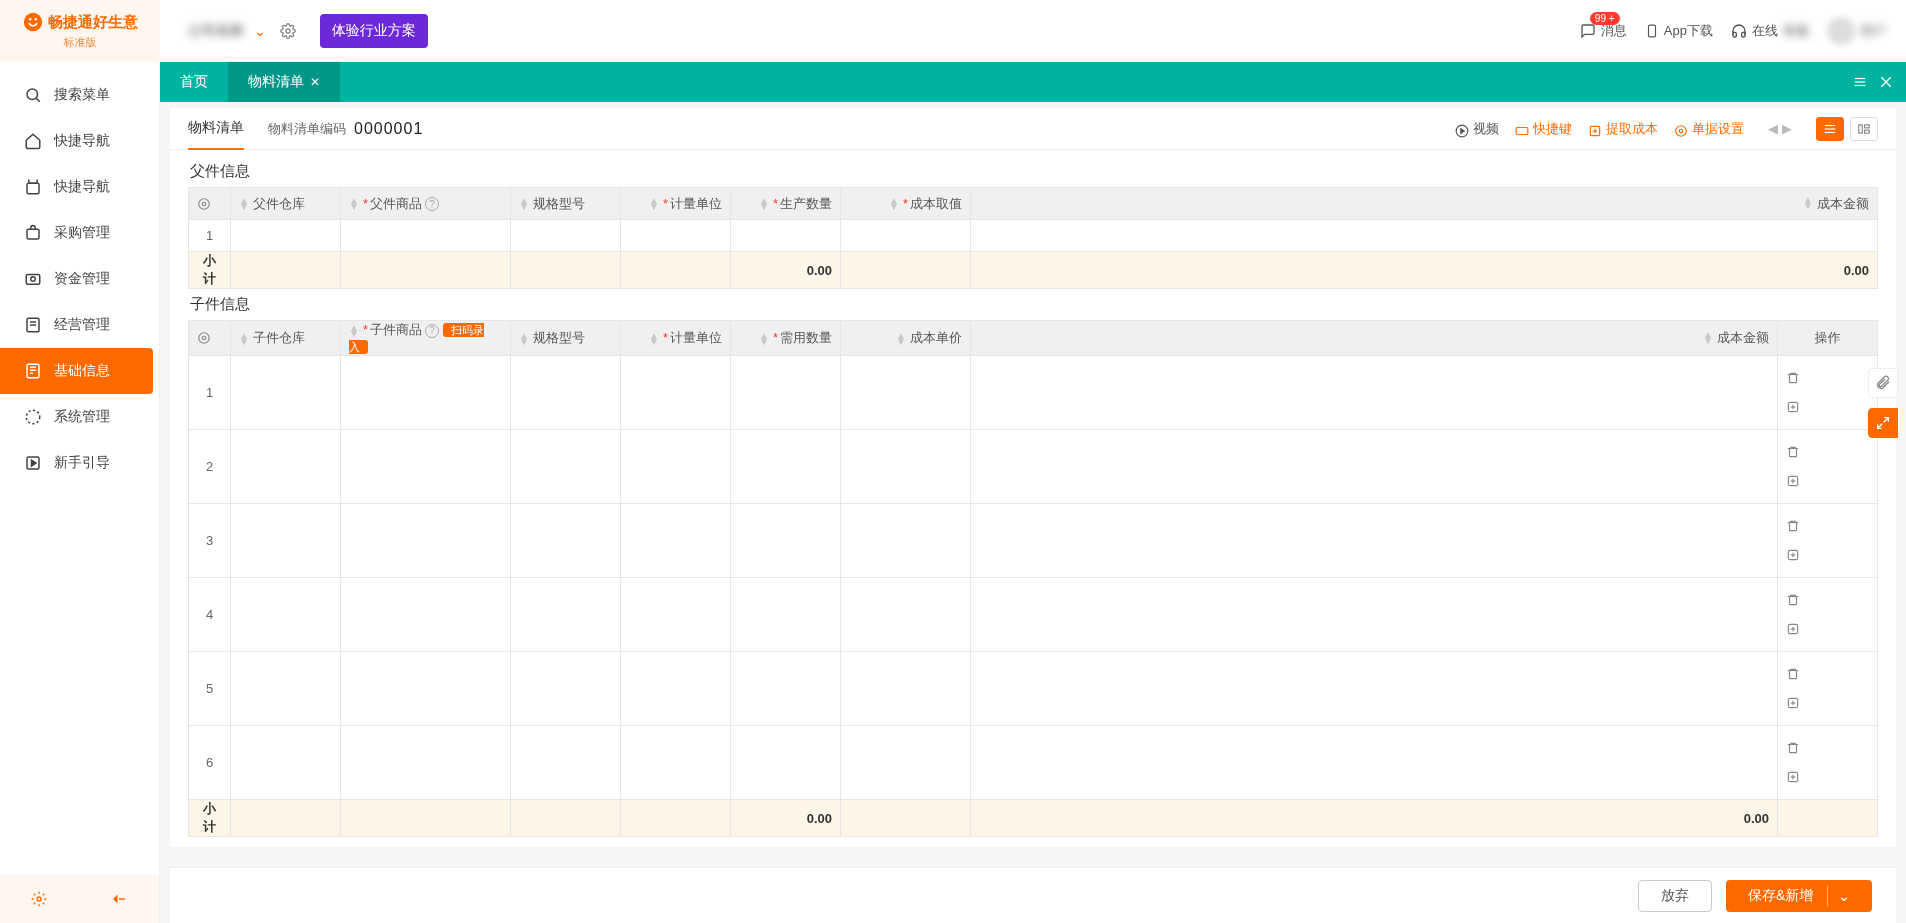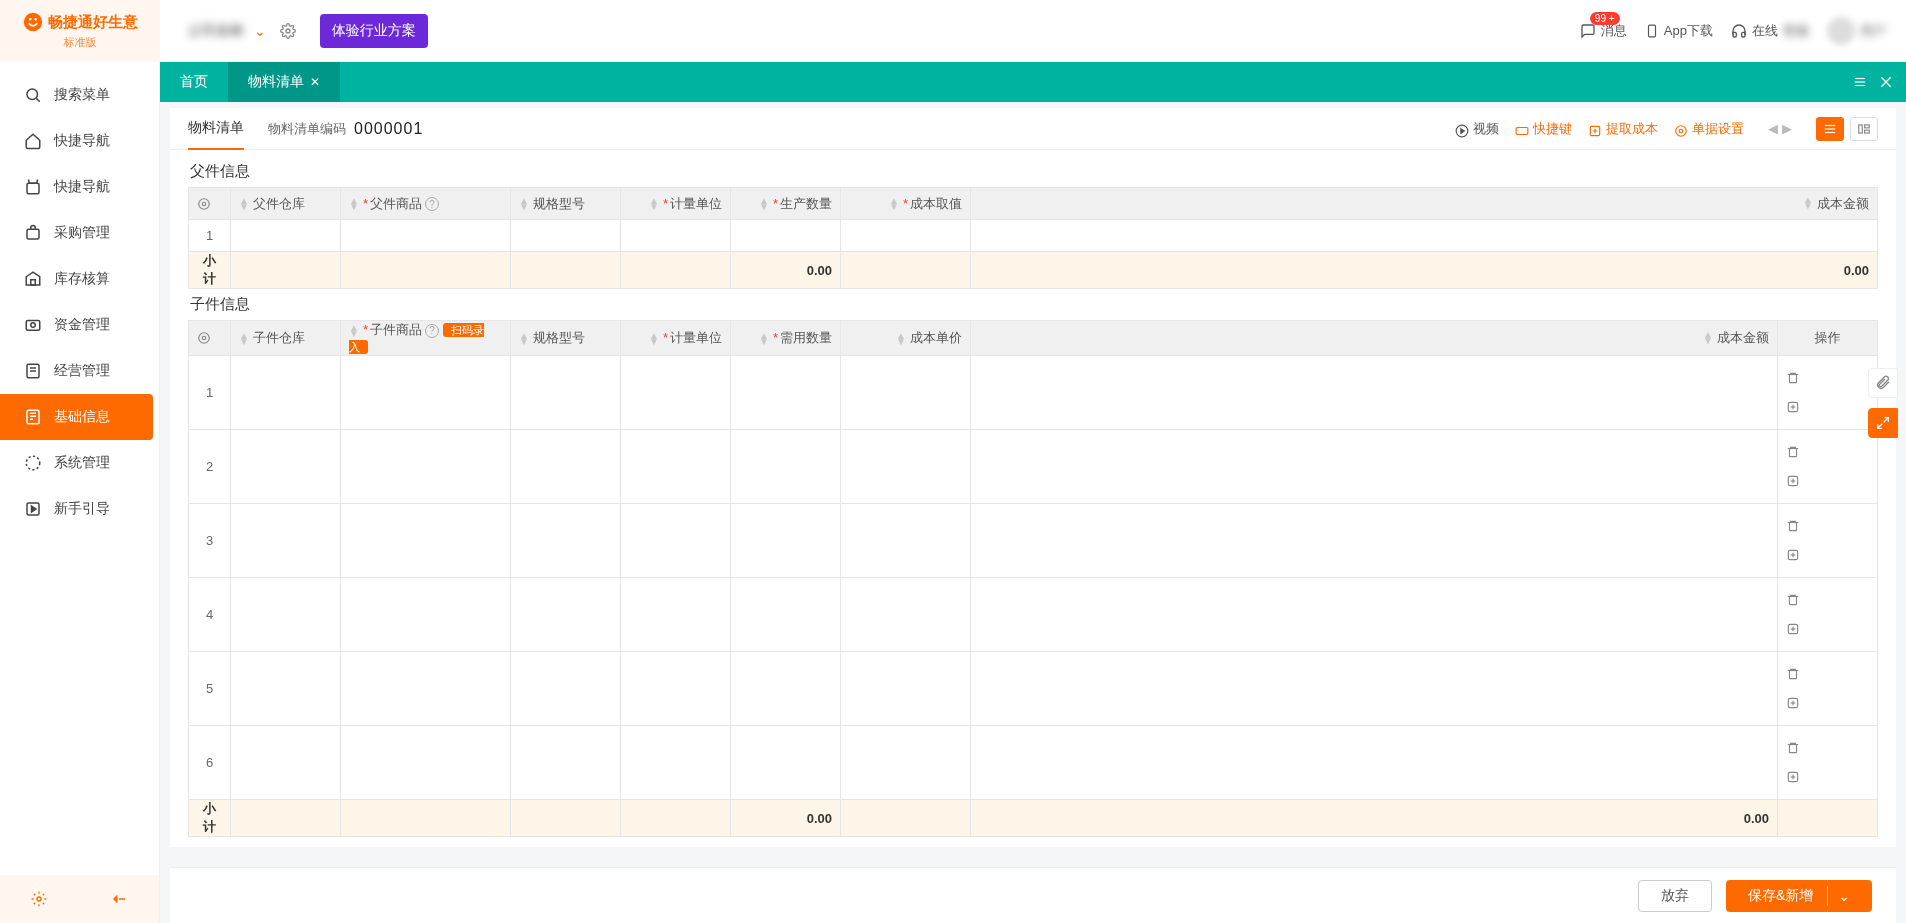--- a/index.html
+++ b/index.html
@@ -195,29 +195,20 @@
             <span>快捷导航</span>
           </div>
           <div class="side-item">
             <span class="side-ic">
               <svg width="18" height="18" viewBox="0 0 24 24" fill="none" stroke="currentColor" stroke-width="2">
                 <rect x="4" y="7" width="16" height="13" rx="2"></rect>
                 <path d="M9 7V5a3 3 0 0 1 6 0v2"></path>
               </svg>
             </span>
             <span>采购管理</span>
-          </div>
-          <div class="side-item">
-            <span class="side-ic">
-              <svg width="18" height="18" viewBox="0 0 24 24" fill="none" stroke="currentColor" stroke-width="2">
-                <path d="M3 9l9-6 9 6v11H3z"></path>
-                <rect x="9" y="13" width="6" height="7"></rect>
-              </svg>
-            </span>
-            <span>库存核算</span>
           </div>
           <div class="side-item">
             <span class="side-ic">
               <svg width="18" height="18" viewBox="0 0 24 24" fill="none" stroke="currentColor" stroke-width="2">
                 <rect x="3" y="6" width="18" height="13" rx="2"></rect>
                 <circle cx="12" cy="12" r="3"></circle>
               </svg>
             </span>
             <span>资金管理</span>
           </div>

